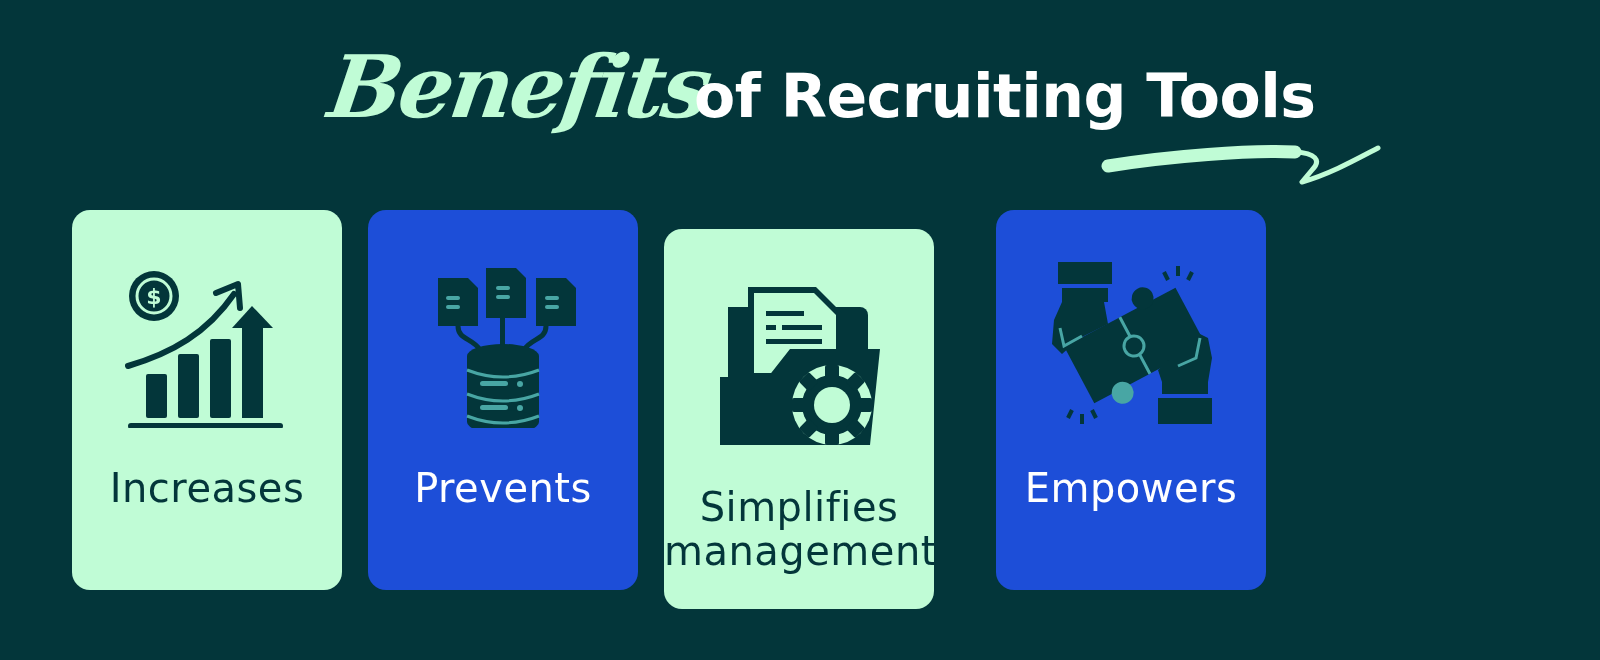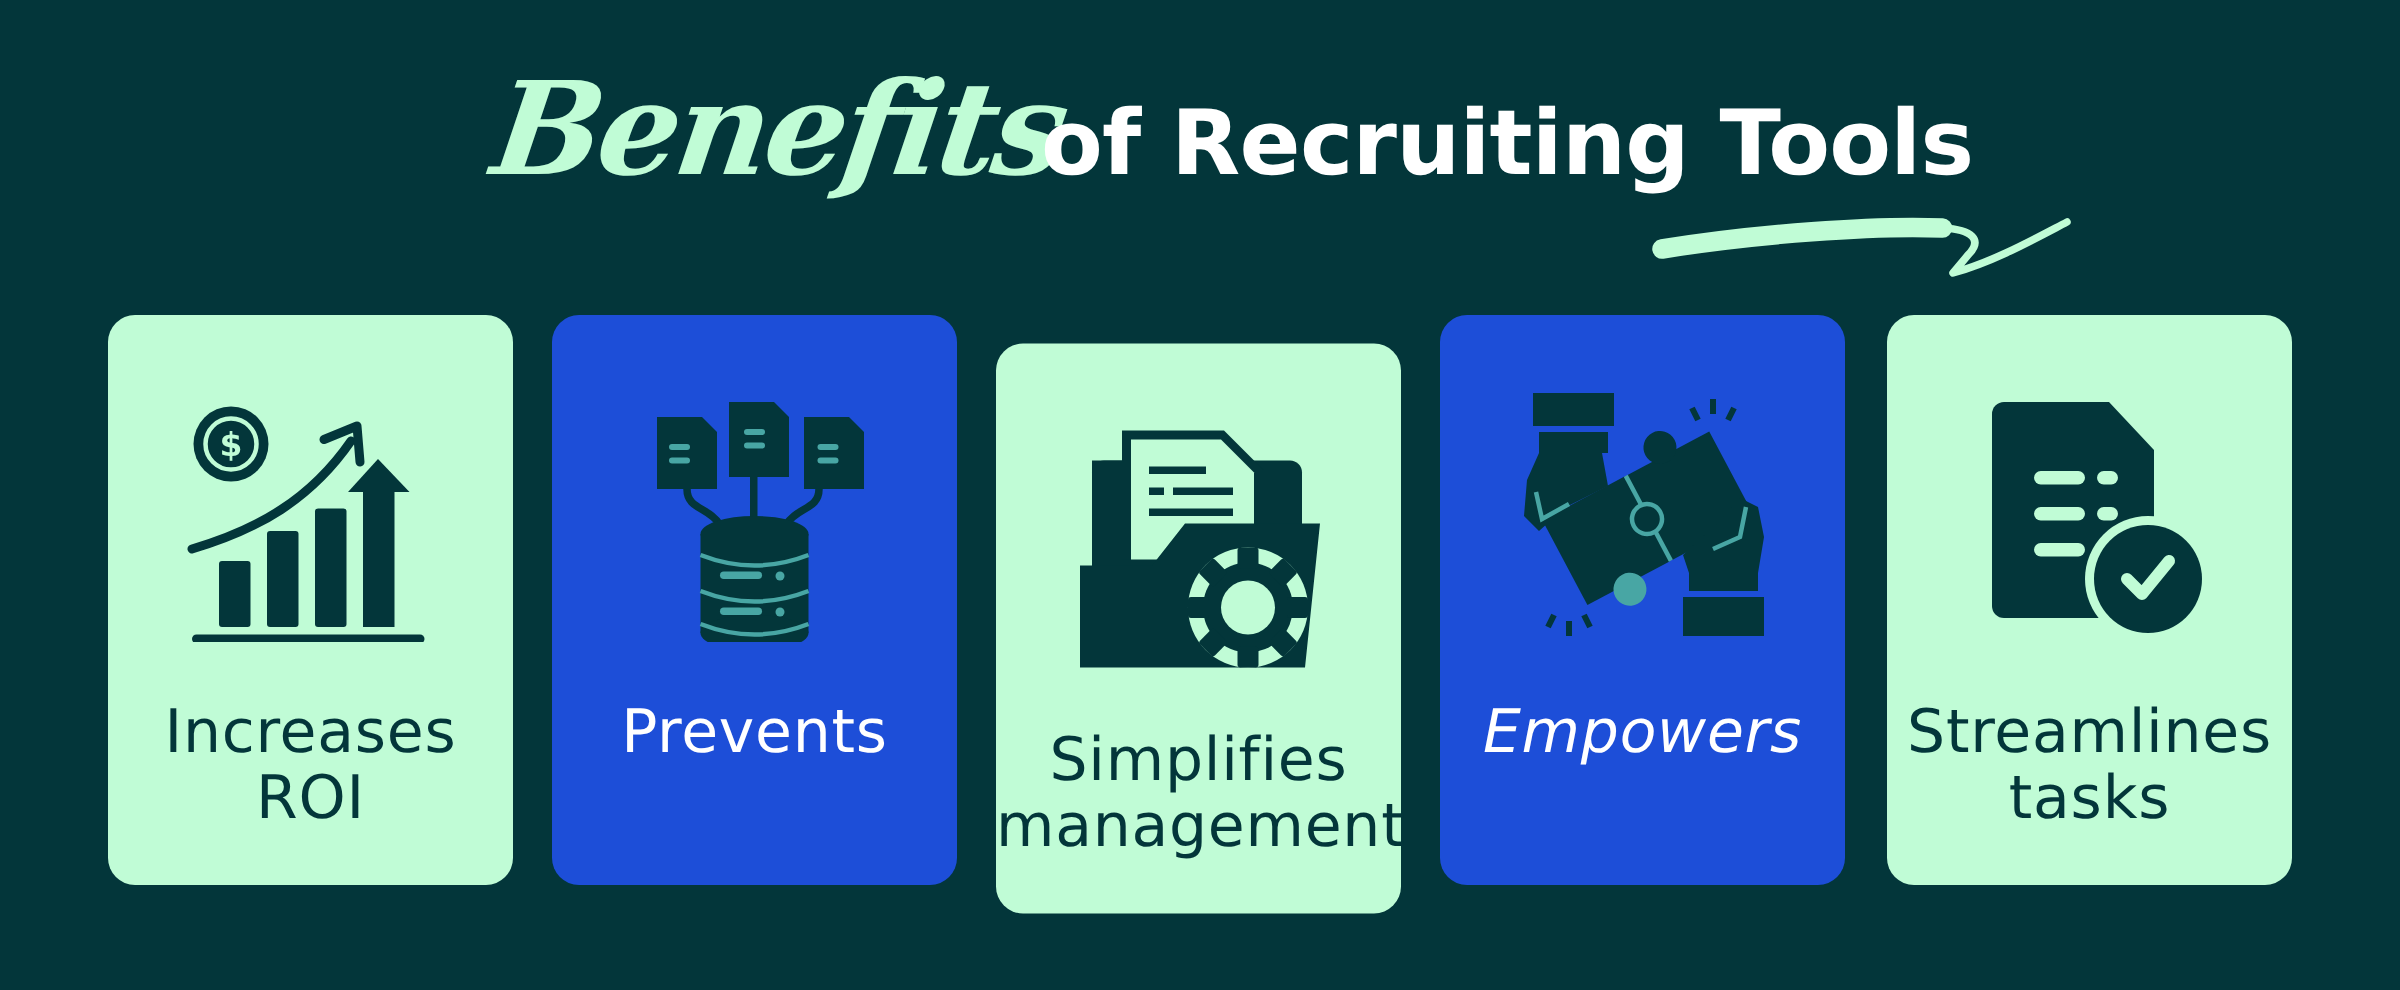--- a/index.html
+++ b/index.html
@@ -62,21 +62,20 @@
       <path d="M94 35 L 116 26 L 118 50" fill="none" stroke="#03363a" stroke-width="6" stroke-linecap="round" stroke-linejoin="round"></path>
       <rect x="24" y="116" width="21" height="44" rx="2" fill="#03363a"></rect>
       <rect x="56" y="96" width="21" height="64" rx="2" fill="#03363a"></rect>
       <rect x="88" y="81" width="21" height="79" rx="2" fill="#03363a"></rect>
       <rect x="120" y="68" width="21" height="92" fill="#03363a"></rect>
       <polygon points="110,70 130,48 151,70" fill="#03363a"></polygon>
       <rect x="6" y="165" width="155" height="6" rx="3" fill="#03363a"></rect>
     </svg>
     <div class="label">
       <span>Increases</span>
-      <span>ROI</span>
     </div>
   </div>
 
   <div class="card teal" style="left:296px;">
     <svg class="icon" viewBox="0 0 170 170">
 
       <path d="M20 20 h30 l10 10 v38 h-40 z" fill="#03363a"></path>
       <path d="M68 10 h30 l10 10 v40 h-40 z" fill="#03363a"></path>
       <path d="M118 20 h30 l10 10 v38 h-40 z" fill="#03363a"></path>
       <rect x="28" y="38" width="14" height="4" rx="2" fill="#48a6a4"></rect>
@@ -133,21 +132,21 @@
         </g>
         <circle r="18" fill="#c0fcd6"></circle>
       </g>
     </svg>
     <div class="label">
       <span>Simplifies</span>
       <span>management</span>
     </div>
   </div>
 
-  <div class="card teal" style="left:888px;font-style:italic;">
+  <div class="card teal" style="left:924px;">
     <svg class="icon" viewBox="0 0 170 170">
 
       <rect x="12" y="4" width="54" height="22" fill="#03363a"></rect>
       <rect x="16" y="30" width="46" height="14" fill="#03363a"></rect>
 
       <rect x="112" y="140" width="54" height="26" fill="#03363a"></rect>
       <rect x="116" y="124" width="46" height="12" fill="#03363a"></rect>
 
       <g transform="translate(88,88) rotate(-28)">
         <rect x="-62" y="-32" width="62" height="64" fill="#03363a"></rect>
@@ -169,31 +168,14 @@
       <line x1="146" y1="14" x2="142" y2="22" stroke="#03363a" stroke-width="4"></line>
       <line x1="22" y1="160" x2="26" y2="152" stroke="#03363a" stroke-width="4"></line>
       <line x1="36" y1="166" x2="36" y2="156" stroke="#03363a" stroke-width="4"></line>
       <line x1="50" y1="160" x2="46" y2="152" stroke="#03363a" stroke-width="4"></line>
     </svg>
     <div class="label">
       <span>Empowers</span>
     </div>
   </div>
 
-  <div class="card light" style="left:1186px;">
-    <svg class="icon" viewBox="0 0 170 170">
-      <path d="M28 10 h70 l30 32 v104 a8 8 0 0 1 -8 8 h-92 a8 8 0 0 1 -8 -8 v-128 a8 8 0 0 1 8 -8 z" fill="#03363a"></path>
-      <rect x="48" y="56" width="34" height="9" rx="4.5" fill="#c0fcd6"></rect>
-      <rect x="90" y="56" width="14" height="9" rx="4.5" fill="#c0fcd6"></rect>
-      <rect x="48" y="80" width="34" height="9" rx="4.5" fill="#c0fcd6"></rect>
-      <rect x="90" y="80" width="14" height="9" rx="4.5" fill="#c0fcd6"></rect>
-      <rect x="48" y="104" width="34" height="9" rx="4.5" fill="#c0fcd6"></rect>
-      <circle cx="124" cy="128" r="42" fill="#c0fcd6"></circle>
-      <circle cx="124" cy="128" r="36" fill="#03363a"></circle>
-      <path d="M110 128 L 120 138 L 138 116" fill="none" stroke="#c0fcd6" stroke-width="8" stroke-linecap="round" stroke-linejoin="round"></path>
-    </svg>
-    <div class="label">
-      <span>Streamlines</span>
-      <span>tasks</span>
-    </div>
-  </div>
 
 </div>
 
 </body></html>

